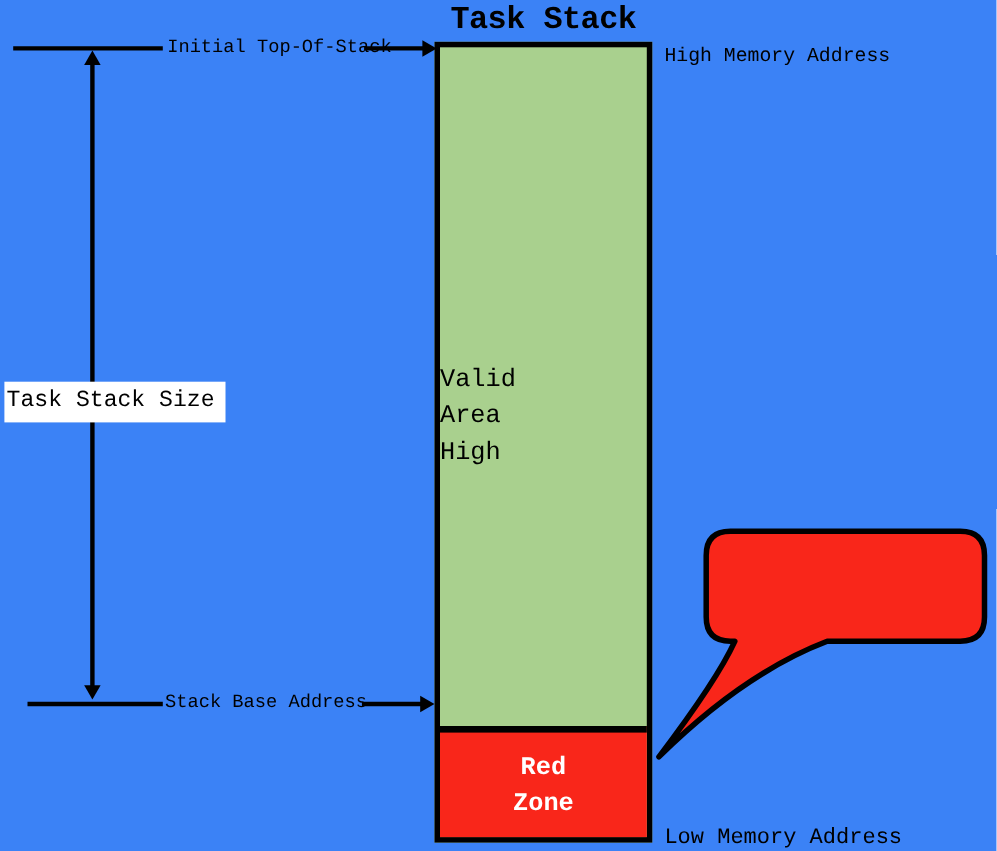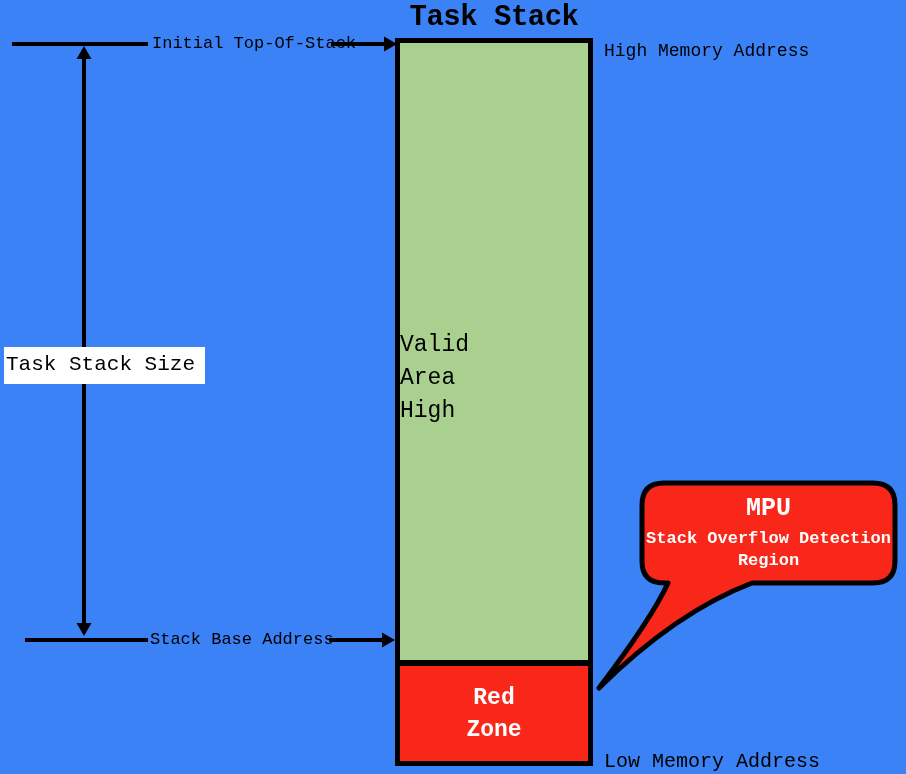--- a/index.html
+++ b/index.html
@@ -119,19 +119,14 @@
              L 752 583 Q 676 612 599 688 Q 652 618 668 583 L 664 583
              Q 642 583 642 561 L 642 505 Q 642 483 664 483 Z" fill="#f9261a" stroke="#000000" stroke-width="5" stroke-linejoin="round"></path>
   </svg>
 
   <div class="lbl lbl-top">Initial Top-Of-Stack</div>
   <div class="lbl lbl-size">Task Stack Size</div>
   <div class="lbl lbl-base">Stack Base Address</div>
   <div class="lbl lbl-high">High Memory Address</div>
   <div class="lbl lbl-low">Low Memory Address</div>
 
-  <div class="callout-text">
-    <div class="callout-title">MPU</div>
-    <div class="callout-sub first">Stack Overflow Detection</div>
-    <div class="callout-sub">Region</div>
-  </div>
 
 </div>
 
 </body></html>

